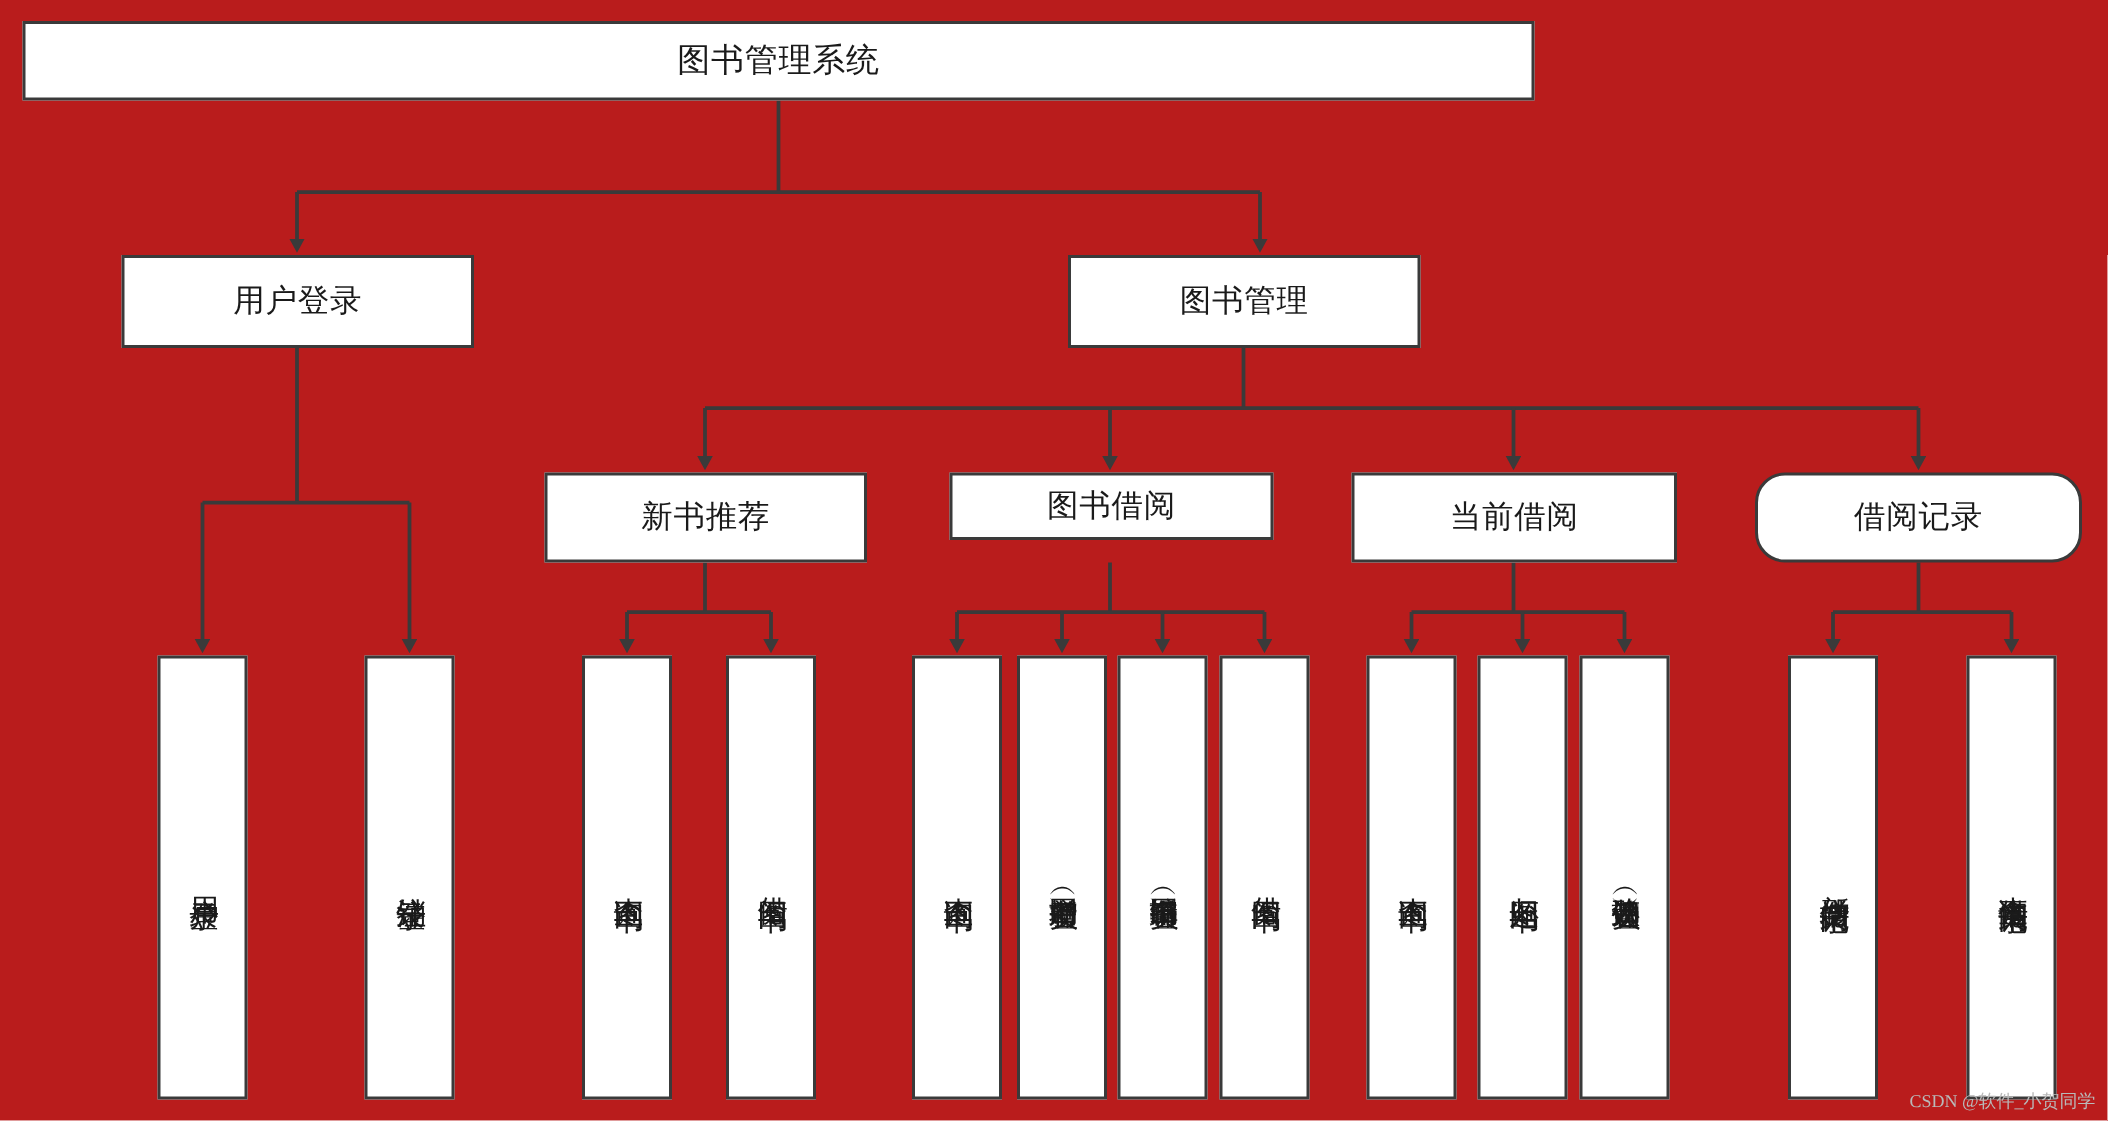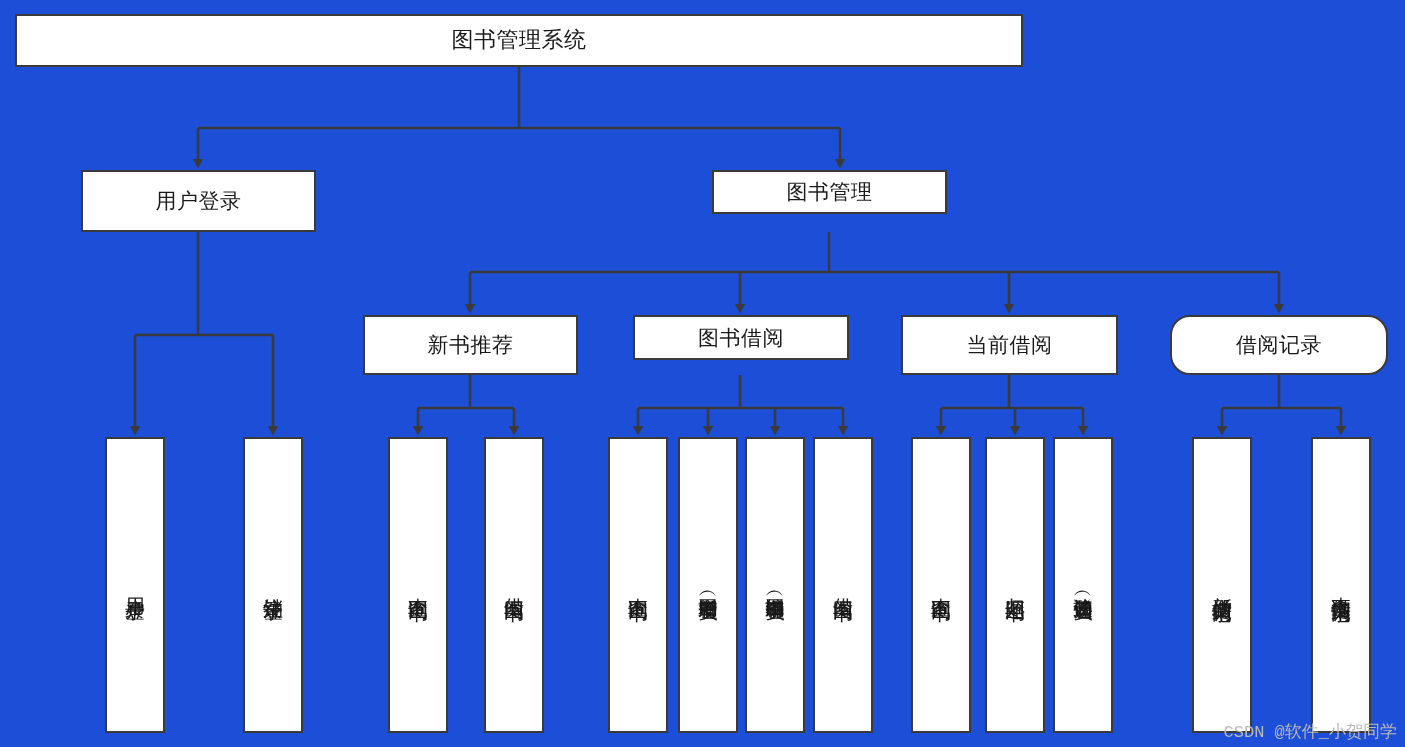--- a/index.html
+++ b/index.html
@@ -8,21 +8,21 @@
     padding: 0;
     background: #ffffff;
   }
   body {
     font-family: "Liberation Sans", "DejaVu Sans", sans-serif;
   }
   #canvas {
     position: relative;
     width: 1405px;
     height: 747px;
-    background: #1d4ed8;
+    background: #b91c1c;
     overflow: hidden;
   }
   #connectors {
     position: absolute;
     left: 0;
     top: 0;
     width: 1405px;
     height: 747px;
     pointer-events: none;
   }
@@ -65,25 +65,25 @@
     white-space: nowrap;
   }
   .node.vertical.tall .label {
     font-size: 19px;
     letter-spacing: 0.5px;
   }
   #watermark {
     position: absolute;
     right: 8px;
     bottom: 4px;
-    font-size: 17px;
+    font-size: 12px;
     color: #b9b9b9;
     z-index: 5;
     white-space: nowrap;
-    font-family: Liberation Mono, monospace;
+    font-family: Liberation Serif, serif;
   }
 </style>
 </head>
 <body>
 
 <div id="canvas">
 
   <svg id="connectors" viewBox="0 0 1405 747" xmlns="http://www.w3.org/2000/svg">
     <defs>
       <marker id="arrow" markerWidth="10" markerHeight="11" refX="1" refY="5.2" orient="auto" markerUnits="userSpaceOnUse">
@@ -134,21 +134,21 @@
     </g>
   </svg>
 
   <div class="node root horizontal" style="left: 15px; top: 14px; width: 1008px; height: 53px;">
     <span class="label">图书管理系统</span>
   </div>
 
   <div class="node horizontal" style="left: 81px; top: 170px; width: 235px; height: 62px;">
     <span class="label">用户登录</span>
   </div>
-  <div class="node horizontal" style="left: 712px; top: 170px; width: 235px; height: 44px;">
+  <div class="node horizontal" style="left: 712px; top: 170px; width: 235px; height: 62px;">
     <span class="label">图书管理</span>
   </div>
 
   <div class="node horizontal" style="left: 363px; top: 315px; width: 215px; height: 60px;">
     <span class="label">新书推荐</span>
   </div>
   <div class="node horizontal" style="left: 633px; top: 315px; width: 216px; height: 45px;">
     <span class="label">图书借阅</span>
   </div>
   <div class="node horizontal" style="left: 901px; top: 315px; width: 217px; height: 60px;">

